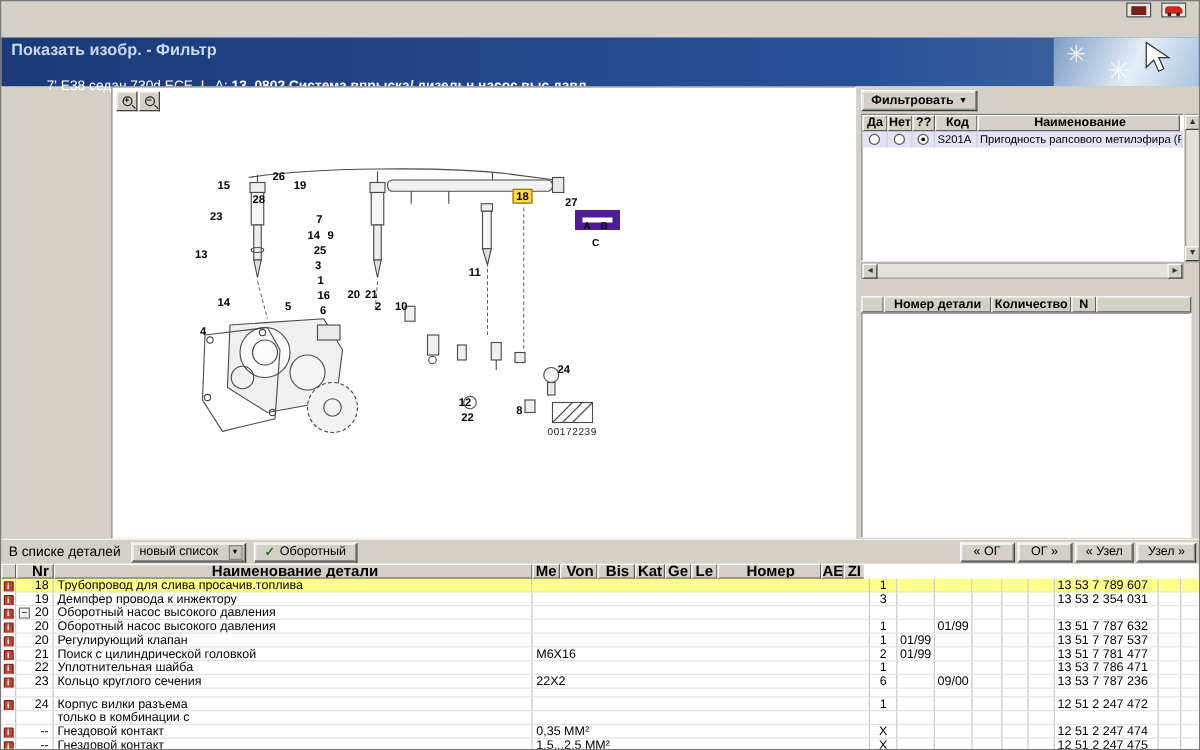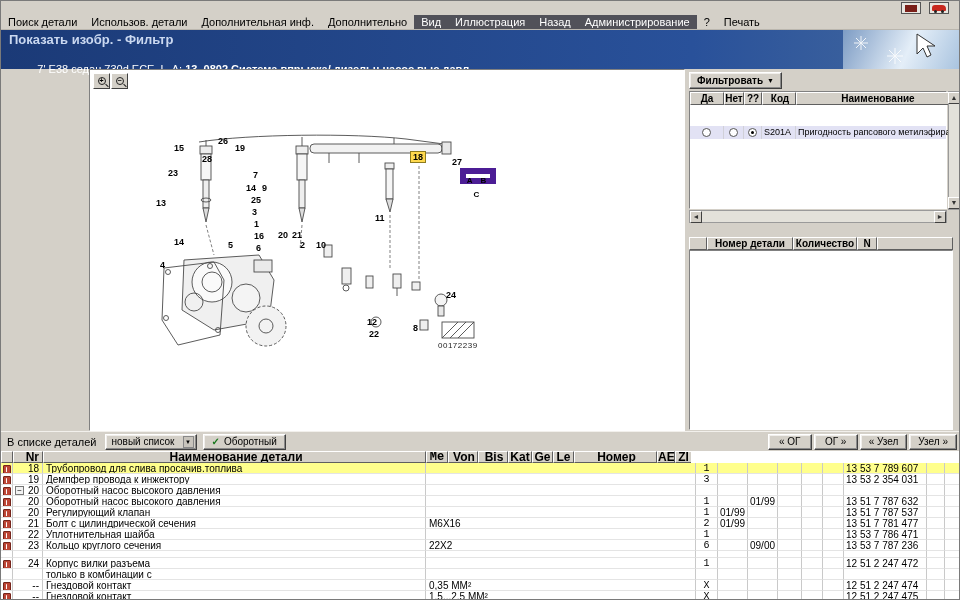--- a/index.html
+++ b/index.html
@@ -46,26 +46,26 @@
 
 
 .right-panel{position:absolute;left:684px;top:68px;width:276px;height:362px;background:#d4d0c8;}
 .btn{background:#d4d0c8;border:1px solid;border-color:#fff #404040 #404040 #fff;box-shadow:inset -1px -1px 0 #8a8a8a,inset 1px 1px 0 #f1efec;font-size:10px;display:inline-flex;align-items:center;justify-content:center;gap:4px;cursor:default;}
 .filter-btn{position:absolute;left:4px;top:3px;height:17px;padding:0 7px;font-weight:bold;}
 .dd-arrow{font-size:7px;}
 .ftable{position:absolute;left:4px;top:22px;width:258px;height:118px;background:#fff;border:1px solid;border-color:#808080 #fff #fff #808080;}
 .fhead{display:flex;}
 .fh{height:13px;line-height:12px;text-align:center;font-weight:bold;font-size:10px;background:#d4d0c8;border:1px solid;border-color:#fff #5f5f5f #5f5f5f #fff;flex:none;overflow:hidden;}
 .fc{height:13px;line-height:13px;font-size:9px;border-right:1px solid #d0d0d8;flex:none;overflow:hidden;white-space:nowrap;display:flex;align-items:center;}
-.f-yes{width:34px;justify-content:center;}
+.f-yes{width:20px;justify-content:center;}
 .f-no{width:20px;justify-content:center;}
 .f-unk{width:18px;justify-content:center;}
 .f-code{width:34px;padding-left:2px;}
 .f-name{width:164px;padding-left:2px;}
-.frow{display:flex;margin-top:21px;}
+.frow{display:flex;}
 .frow.sel{background:#e2e2f4;}
 .radio{display:inline-block;width:9px;height:9px;border:1px solid #555;border-radius:50%;background:#fff;position:relative;}
 .radio .dot{position:absolute;left:2px;top:2px;width:3px;height:3px;background:#000;border-radius:50%;}
 .scroll{position:absolute;background:#e3e1da;border:1px solid #9a9a9a;}
 .sc-btn{position:absolute;width:12px;height:12px;background:#d4d0c8;border:1px solid;border-color:#fff #404040 #404040 #fff;font-size:7px;line-height:10px;text-align:center;color:#333;}
 .stable{position:absolute;left:4px;top:168px;width:264px;}
 .shead{display:flex;}
 .sbody{background:#fff;border:1px solid;border-color:#808080 #fff #fff #808080;height:180px;}
 
 
@@ -84,60 +84,38 @@
 .ph{height:12px;line-height:11px;text-align:center;font-weight:bold;font-size:12px;background:#d4d0c8;border:1px solid;border-color:#fff #5f5f5f #5f5f5f #fff;flex:none;overflow:hidden;}
 .prow{display:flex;background:#fff;}
 .prow.hl .pc{background:#ffff8c;}
 .prow.sep{height:7px;}
 .prow.sep .pc{height:7px;}
 .pc{height:11px;line-height:11px;font-size:10px;border-right:1px solid #c9c9c9;border-bottom:1px solid #e4e4e4;flex:none;overflow:hidden;white-space:nowrap;}
 .c-i{width:12px;text-align:center;}
 .c-nr{width:30px;position:relative;text-align:right;padding-right:3px;}
 .c-name{width:383px;padding-left:3px;}
 .c-extra{width:270px;padding-left:3px;}
-.c-me{width:22px;text-align:center;font-family:Liberation Mono, monospace;}
+.c-me{width:22px;text-align:center;}
 .c-von{width:30px;padding-left:2px;}
 .c-bis{width:30px;padding-left:2px;}
 .c-kat{width:24px;}
 .c-ge{width:21px;}
 .c-le{width:21px;}
 .c-part{width:83px;padding-left:2px;}
 .c-ae{width:18px;}
 .c-zi{width:16px;border-right:none;}
 .i-icon{display:inline-block;width:8px;height:9px;background:#bc4434;color:#fff;font-size:7px;line-height:8px;text-align:center;font-weight:bold;border:1px solid #76241a;border-radius:1px;margin-top:1px;}
 .mbox{position:absolute;left:2px;top:1px;width:9px;height:9px;border:1px solid #777;background:#f2f2f2;font-size:8px;line-height:7px;text-align:center;}
 </style>
 </head>
 <body>
 
 <div class="window">
 
 
-  <div class="menubar">
-
-      <span class="menu-item">Поиск детали</span>
-
-      <span class="menu-item">Использов. детали</span>
-
-      <span class="menu-item">Дополнительная инф.</span>
-
-      <span class="menu-item">Дополнительно</span>
-
-      <span class="menu-item active">Вид</span>
-
-      <span class="menu-item active">Иллюстрация</span>
-
-      <span class="menu-item active">Назад</span>
-
-      <span class="menu-item active">Администрирование</span>
-
-      <span class="menu-item">?</span>
-
-      <span class="menu-item">Печать</span>
-    </div>
   <div class="menubar-icons">
     <span class="mb-ic">
         <span class="blk"></span>
       </span>
     <span class="mb-ic">
         <span class="car"></span>
       </span>
   </div>
 
   <div class="header">
@@ -475,21 +453,21 @@
           <div class="pc c-ge"></div>
           <div class="pc c-le"></div>
           <div class="pc c-part">13 51 7 787 537</div>
           <div class="pc c-ae"></div>
           <div class="pc c-zi"></div>
         </div>
 
         <div class="prow">
           <div class="pc c-i"><span class="i-icon">i</span></div>
           <div class="pc c-nr"><span>21</span></div>
-          <div class="pc c-name">Болт с цилиндрической сечения</div>
+          <div class="pc c-name">Поиск с цилиндрической головкой</div>
           <div class="pc c-extra">M6X16</div>
           <div class="pc c-me">2</div>
           <div class="pc c-von">01/99</div>
           <div class="pc c-bis"></div>
           <div class="pc c-kat"></div>
           <div class="pc c-ge"></div>
           <div class="pc c-le"></div>
           <div class="pc c-part">13 51 7 781 477</div>
           <div class="pc c-ae"></div>
           <div class="pc c-zi"></div>

